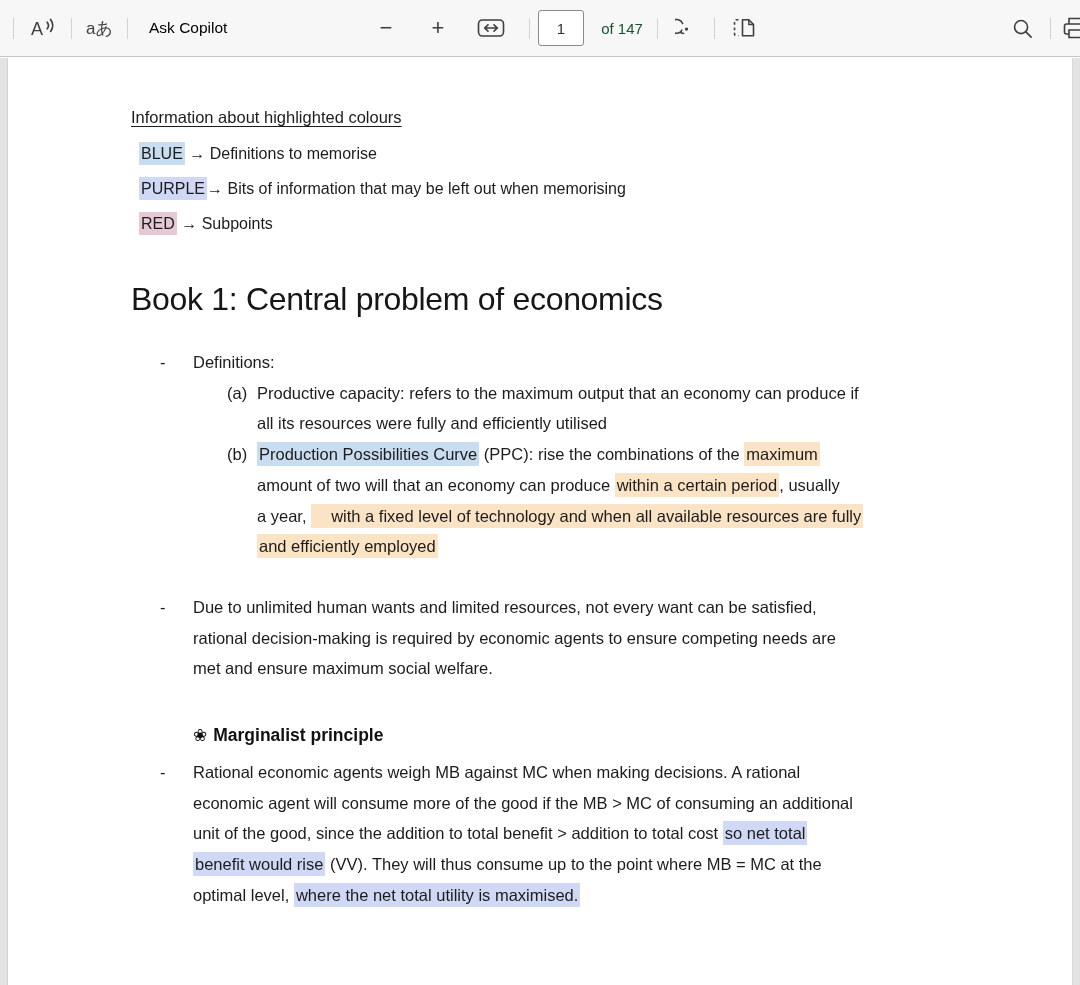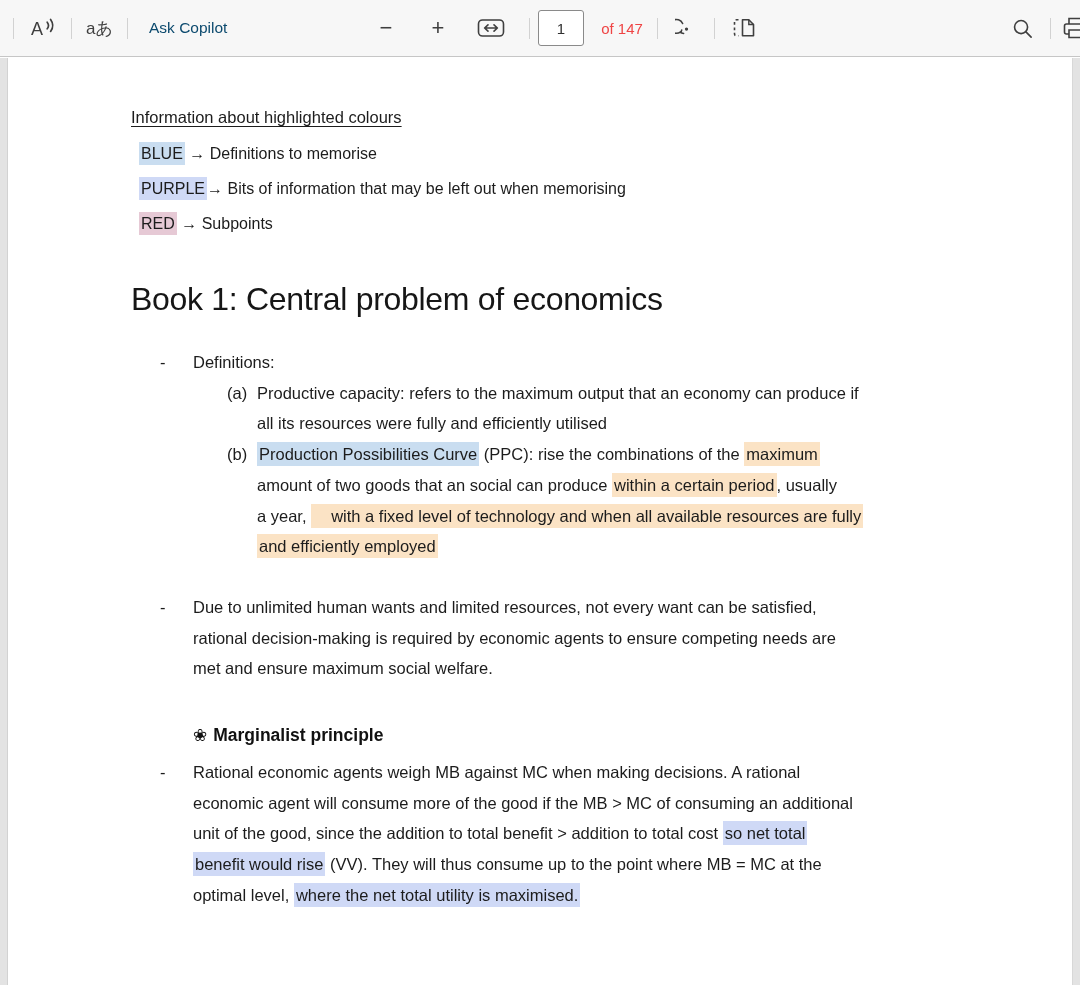--- a/index.html
+++ b/index.html
@@ -15,26 +15,26 @@
   .tb-center { left:366px; }
   .tb-right  { right:0; width:81px; overflow:hidden; padding-left:4px; }
   .tb-div { width:1px; height:21px; background:#d2d2d2; flex:none; }
   .tb-btn { height:40px; display:flex; align-items:center; justify-content:center;
             border:none; background:transparent; color:#3f3f3f; cursor:default;
             font-family:inherit; }
   .tb-btn svg { display:block; }
   .glyph-btn { font-size:22px; font-weight:400; width:40px; }
   #btn-readaloud { width:57px; }
   #btn-translate { width:55px; font-size:17px; }
-  #ask-copilot { margin-left:21px; font-size:15.5px; color:#0c4a6e; background:none;
+  #ask-copilot { margin-left:21px; font-size:15.5px; color:#000000; background:none;
                  border:none; font-family:inherit; }
   #page-input { width:46px; height:36px; margin-left:8px; border:1px solid #8a8a8a;
                 border-radius:3px; background:#fff; text-align:center; font-size:15px;
                 color:#303030; font-family:inherit; }
-  #page-count { margin-left:11px; font-size:15px; color:#ef4444; width:54px; text-align:center; }
+  #page-count { margin-left:11px; font-size:15px; color:#14532d; width:54px; text-align:center; }
   .ml12 { margin-left:12px; } .ml10 { margin-left:10px; }
   .ml15 { margin-left:15px; } .ml20 { margin-left:20px; } .ml8 { margin-left:8px; }
 
   
   #viewport { position:absolute; left:0; top:58px; width:1080px; height:927px; background:#fff; }
   .edge { position:absolute; top:0; bottom:0; width:8px; background:#e3e3e3; }
   .edge.left  { left:0;  border-right:1px solid #d2d2d2; }
   .edge.right { right:0; border-left:1px solid #d8d8d8; }
   #page { position:absolute; left:9px; top:0; width:1062px; height:927px; background:#fff; }
 
@@ -161,21 +161,21 @@
             <div>
                 <div class="tline"><span>Productive capacity: refers to the maximum output that an economy can produce if</span></div>
                 <div class="tline"><span>all its resources were fully and efficiently utilised</span></div>
               </div>
           </div>
 
           <div class="subitem">
             <span class="submarker">(b)</span>
             <div>
                 <div class="tline"><span class="mark" style="background: rgb(201, 221, 240);">Production Possibilities Curve</span><span> (PPC): rise the combinations of the </span><span class="mark" style="background: rgb(251, 227, 197);">maximum</span></div>
-                <div class="tline"><span>amount of two goods that an social can produce </span><span class="mark" style="background: rgb(251, 227, 197);">within a certain period</span><span>, usually</span></div>
+                <div class="tline"><span>amount of two will that an economy can produce </span><span class="mark" style="background: rgb(251, 227, 197);">within a certain period</span><span>, usually</span></div>
                 <div class="tline"><span>a year, </span><span class="mark" style="background: rgb(251, 227, 197); padding-left: 20px;">with a fixed level of technology and when all available resources are fully</span></div>
                 <div class="tline"><span class="mark" style="background: rgb(251, 227, 197);">and efficiently employed</span></div>
               </div>
           </div>
 
           <div class="row" id="para1">
             <span class="dash">-</span>
             <div>
                 <div class="tline"><span>Due to unlimited human wants and limited resources, not every want can be satisfied,</span></div>
                 <div class="tline"><span>rational decision-making is required by economic agents to ensure competing needs are</span></div>

